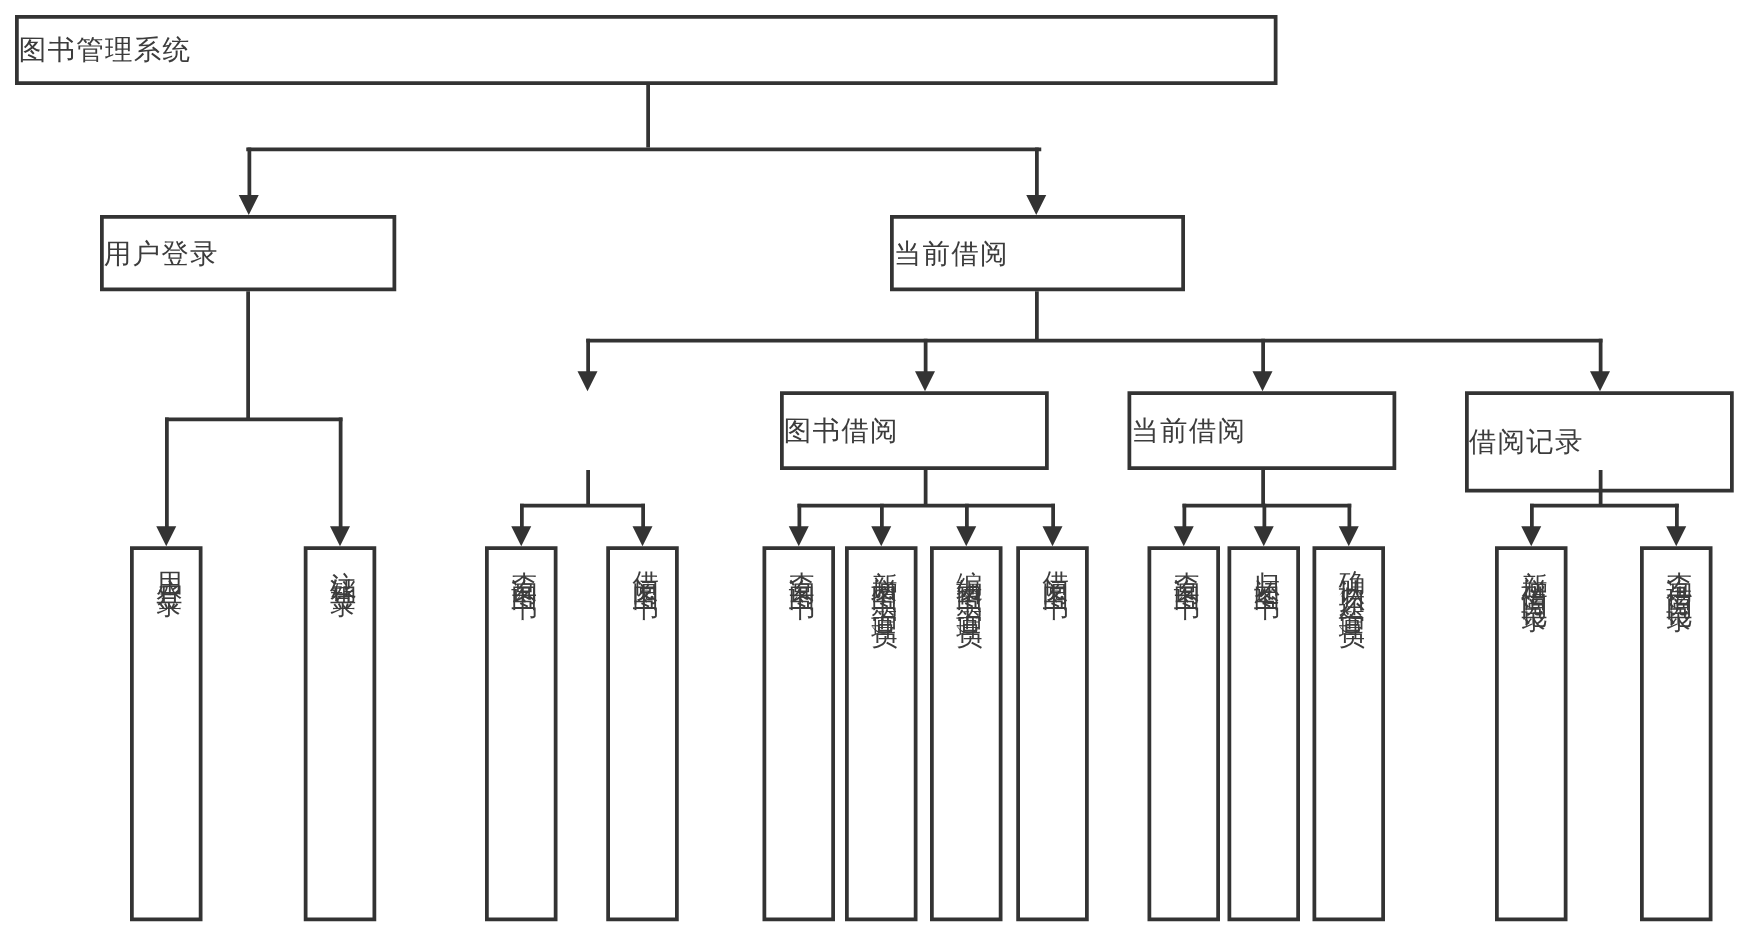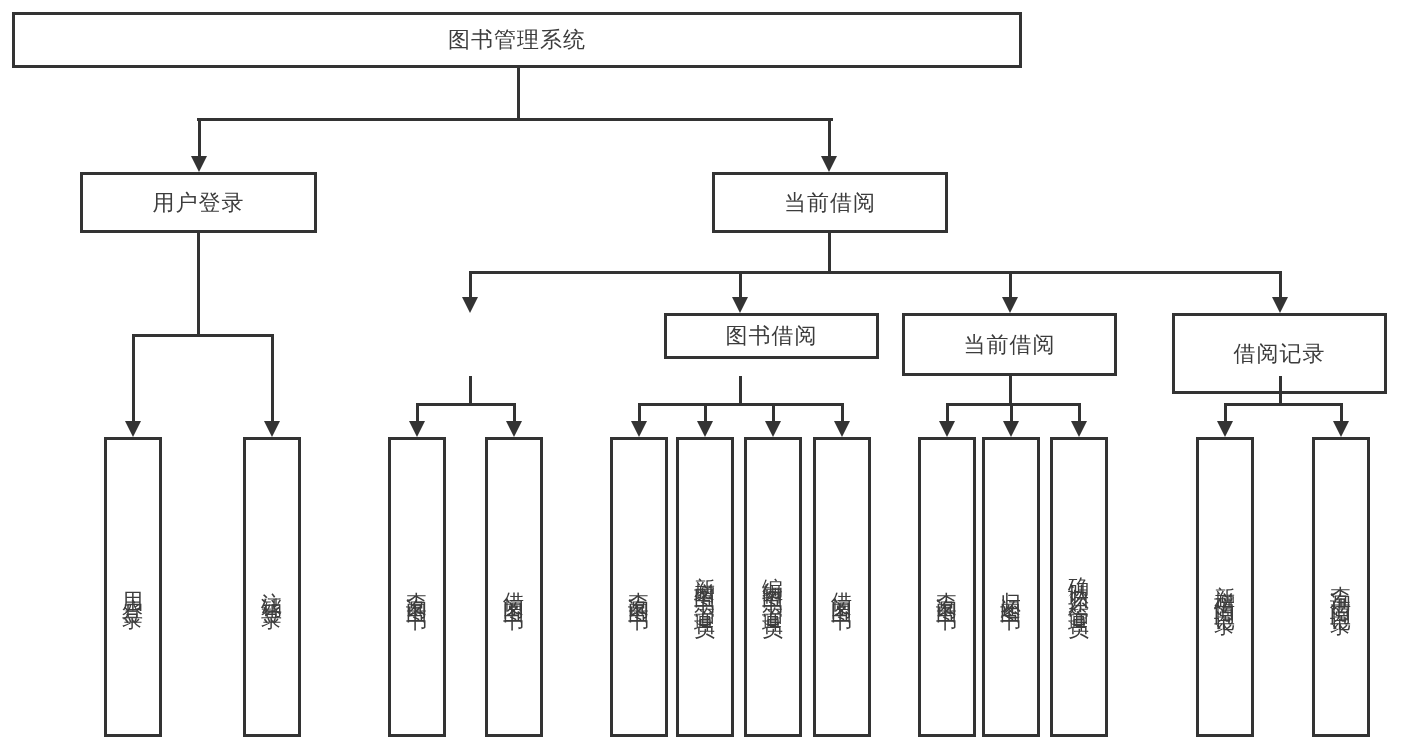--- a/index.html
+++ b/index.html
@@ -17,22 +17,23 @@
     font-family:"Liberation Sans","DejaVu Sans",sans-serif;
     color:var(--text);
   }
   .box{
     position:absolute;
     box-sizing:border-box;
     border:3px solid var(--line);
     background:var(--bg);
     display:flex;
     align-items:center;
-    justify-content:center;
+    justify-content:flex-start;
     color:var(--text);
+    font-family:Liberation Mono, monospace;
   }
   .hbox{font-size:22px;letter-spacing:1px;}
   .vbox{
     font-size:21px;
     writing-mode:vertical-rl;
     text-orientation:mixed;
     letter-spacing:6px;
     line-height:1;
   }
   .vline{position:absolute;width:3px;background:var(--line);}
@@ -93,21 +94,21 @@
     <div class="vline" style="left:469px;top:271px;height:28px;"></div>
     <div class="arrow" style="left:462px;top:297px;"></div>
     <div class="vline" style="left:739px;top:271px;height:28px;"></div>
     <div class="arrow" style="left:732px;top:297px;"></div>
     <div class="vline" style="left:1009px;top:271px;height:28px;"></div>
     <div class="arrow" style="left:1002px;top:297px;"></div>
     <div class="vline" style="left:1279px;top:271px;height:28px;"></div>
     <div class="arrow" style="left:1272px;top:297px;"></div>
   </div>
 
-  <div class="box hbox" style="left:664px;top:313px;width:215px;height:46px;">
+  <div class="box hbox" style="left:624px;top:313px;width:215px;height:63px;">
     <span>图书借阅</span>
   </div>
   <div class="box hbox" style="left:902px;top:313px;width:215px;height:63px;">
     <span>当前借阅</span>
   </div>
   <div class="box hbox" style="left:1172px;top:313px;width:215px;height:81px;">
     <span>借阅记录</span>
   </div>
 
   <div>

